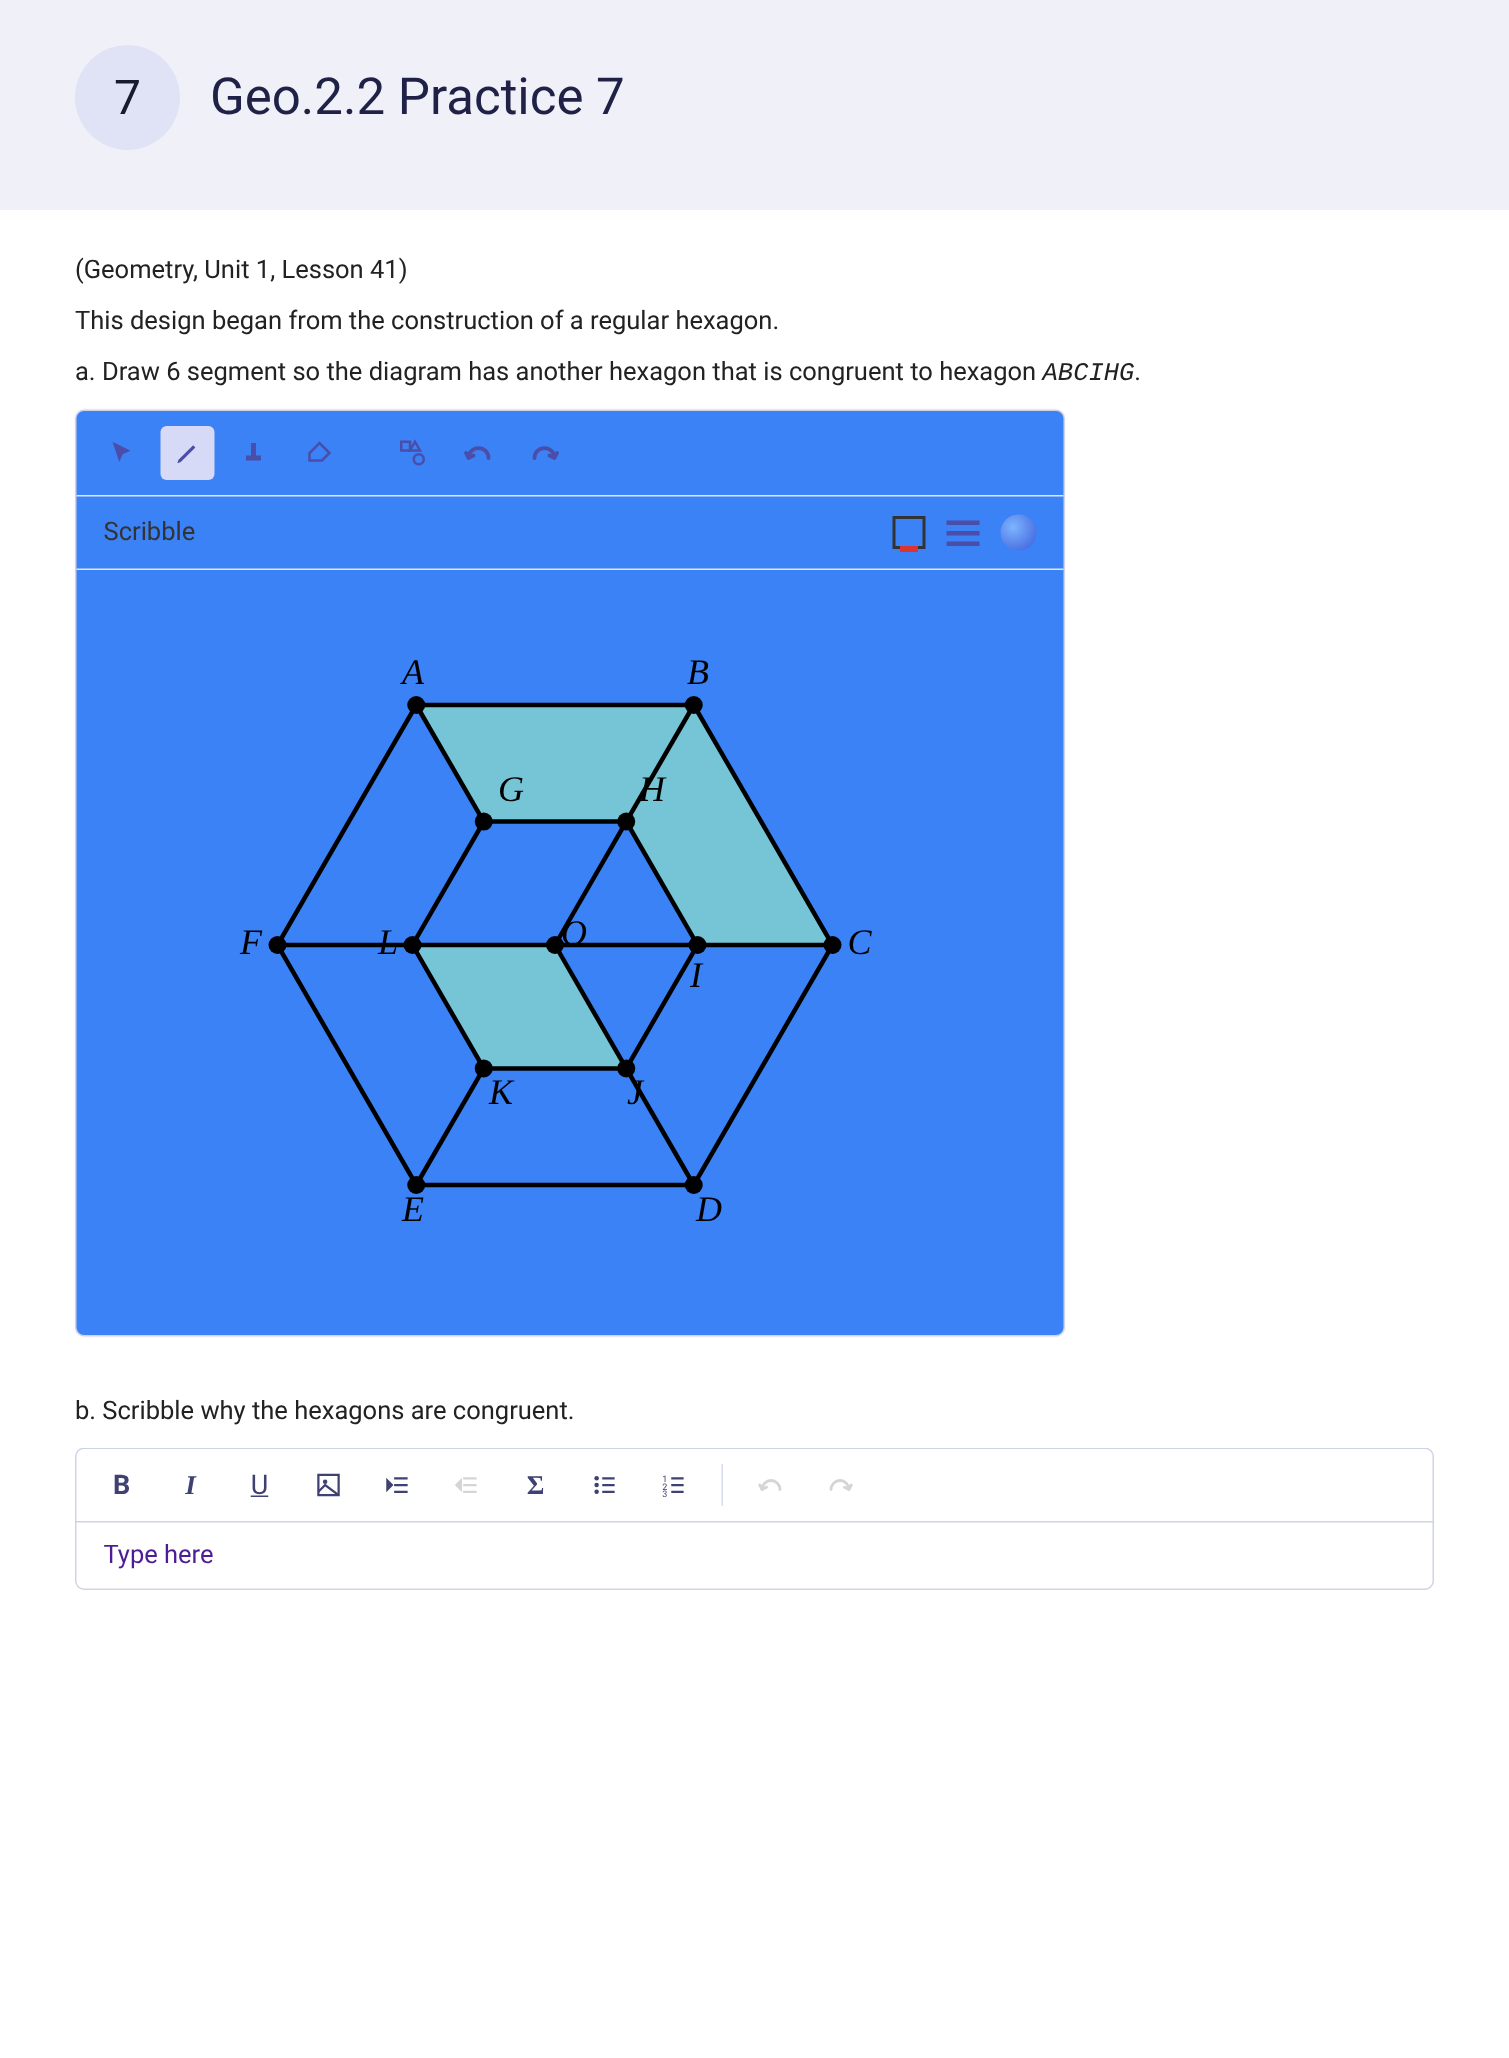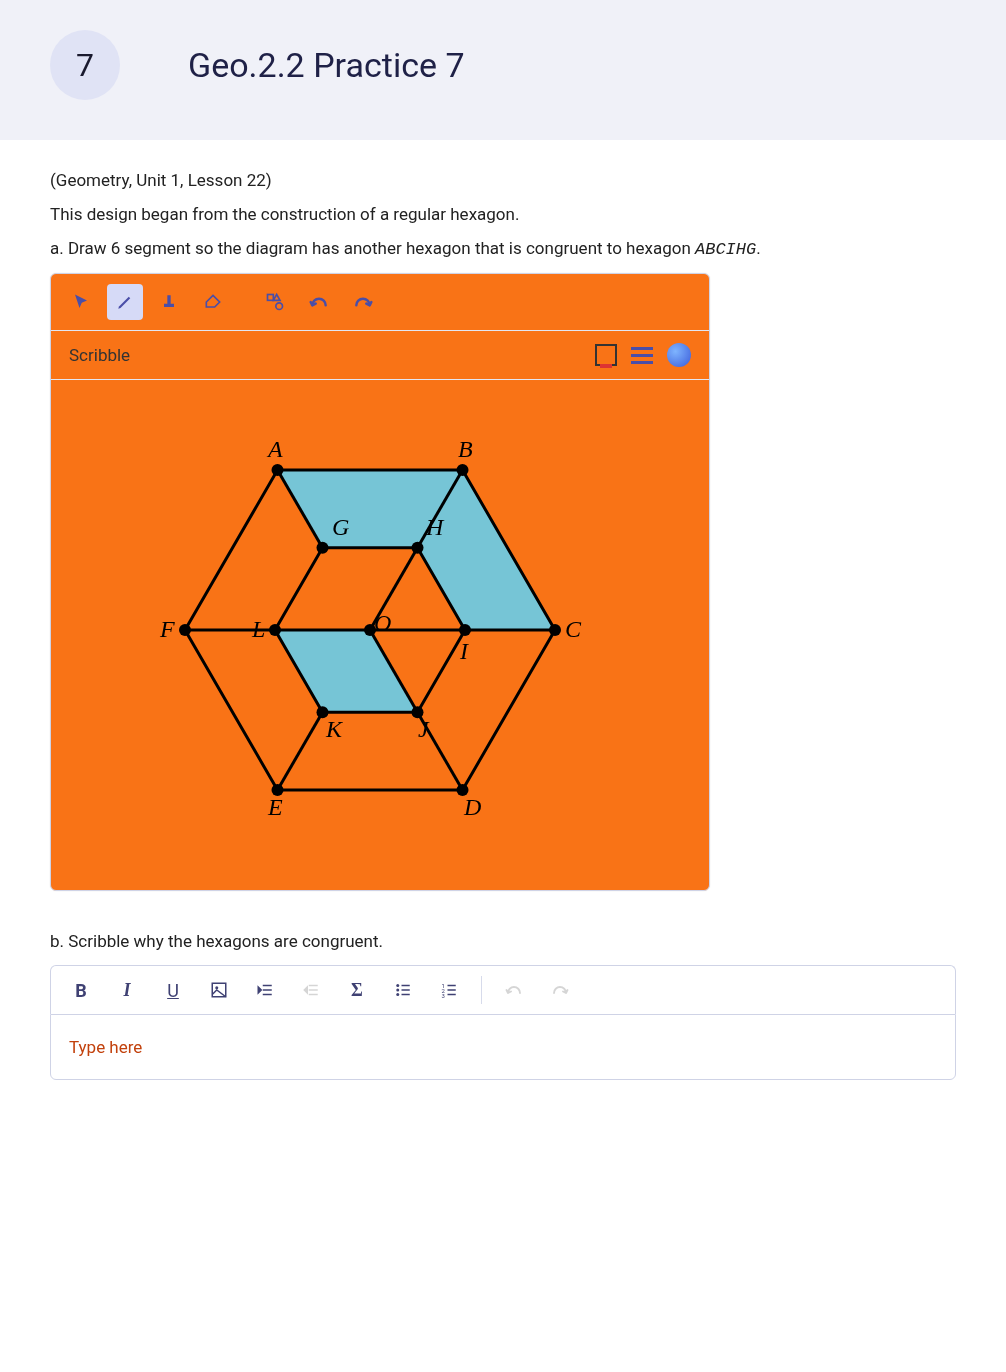--- a/index.html
+++ b/index.html
@@ -24,35 +24,34 @@
     display: flex;
     align-items: center;
     justify-content: center;
     font-size: 32px;
     color: #1a1a2e;
   }
   .title {
     font-size: 34px;
     color: #1f2147;
     font-weight: 400;
-    margin-left: 48px;
   }
   .content {
     padding: 30px 50px;
     font-size: 17px;
     color: #222;
   }
   .meta { margin-bottom: 14px; }
   .prompt { margin-bottom: 14px; }
   .part { margin-bottom: 14px; }
   .hexname { font-family: Liberation Mono, monospace; font-style: italic; }
   .scribble-panel {
     border: 1px solid #cfd3e6;
     border-radius: 6px;
-    background: #f97316;
+    background: #3b82f6;
     margin-top: 14px;
     margin-bottom: 40px;
     width: 660px;
     box-shadow: 0 0 0 1px rgba(0,0,0,.02);
   }
   .scribble-toolbar {
     display: flex;
     align-items: center;
     gap: 8px;
     padding: 10px 12px;
@@ -135,39 +134,39 @@
     cursor: pointer;
   }
   .rte-btn.bold { font-weight: 700; }
   .rte-btn.italic { font-style: italic; font-family: serif; font-weight: 700;}
   .rte-btn.ul { text-decoration: underline; }
   .sep { width: 1px; height: 28px; background: #d7dbeb; margin: 0 6px;}
   .rte-input {
     width: 100%;
     border: 1px solid #cfd3e6;
     border-radius: 0 0 6px 6px;
-    padding: 22px 18px;
+    padding: 12px 18px;
     font-size: 17px;
-    color: #c2410c;
+    color: #4c1d95;
   }
   svg .pt { fill: #000; }
   svg .stk { stroke: #000; stroke-width: 3; fill: none; }
   svg .fillA { fill: #76c5d6; }
   svg .fillB { fill: #76c5d6; }
 </style>
 </head>
 <body>
 
 <div class="header">
   <div class="qnum">7</div>
   <div class="title">Geo.2.2 Practice 7</div>
 </div>
 
 <div class="content">
-  <div class="meta">(Geometry, Unit 1, Lesson 22)</div>
+  <div class="meta">(Geometry, Unit 1, Lesson 41)</div>
   <div class="prompt">This design began from the construction of a regular hexagon.</div>
   <div class="part">
     <span>a. Draw 6 segment so the diagram has another hexagon that is congruent to hexagon </span><span class="hexname">ABCIHG</span><span>.</span>
   </div>
 
   <div class="scribble-panel">
     <div class="scribble-toolbar">
       <div class="tool">
         <svg width="18" height="18" viewBox="0 0 24 24">
             <path fill="#4a4ea8" d="M4 2l6 18 3-7 7-3z"></path>

